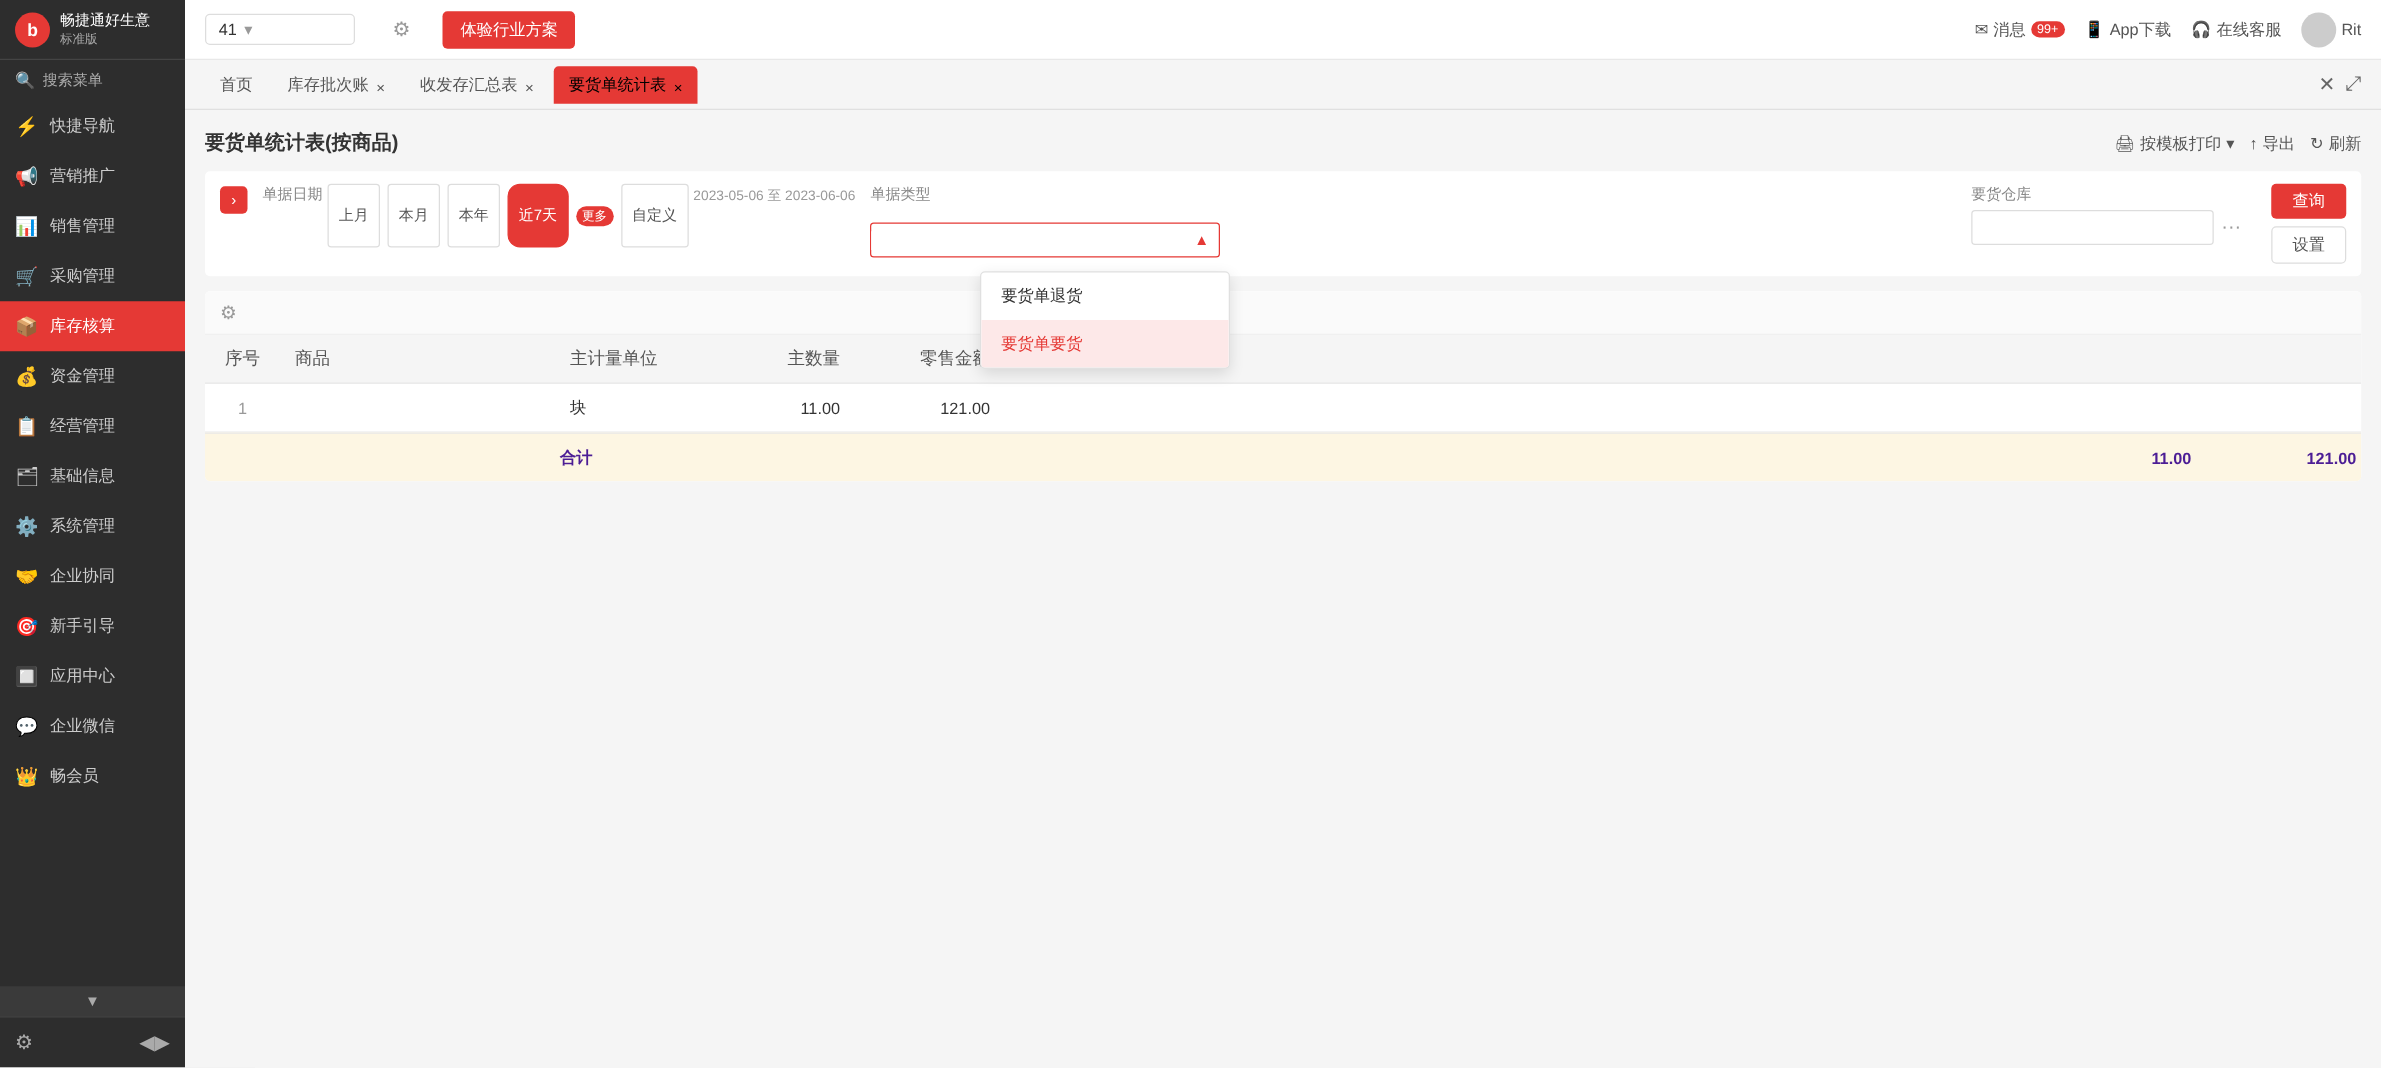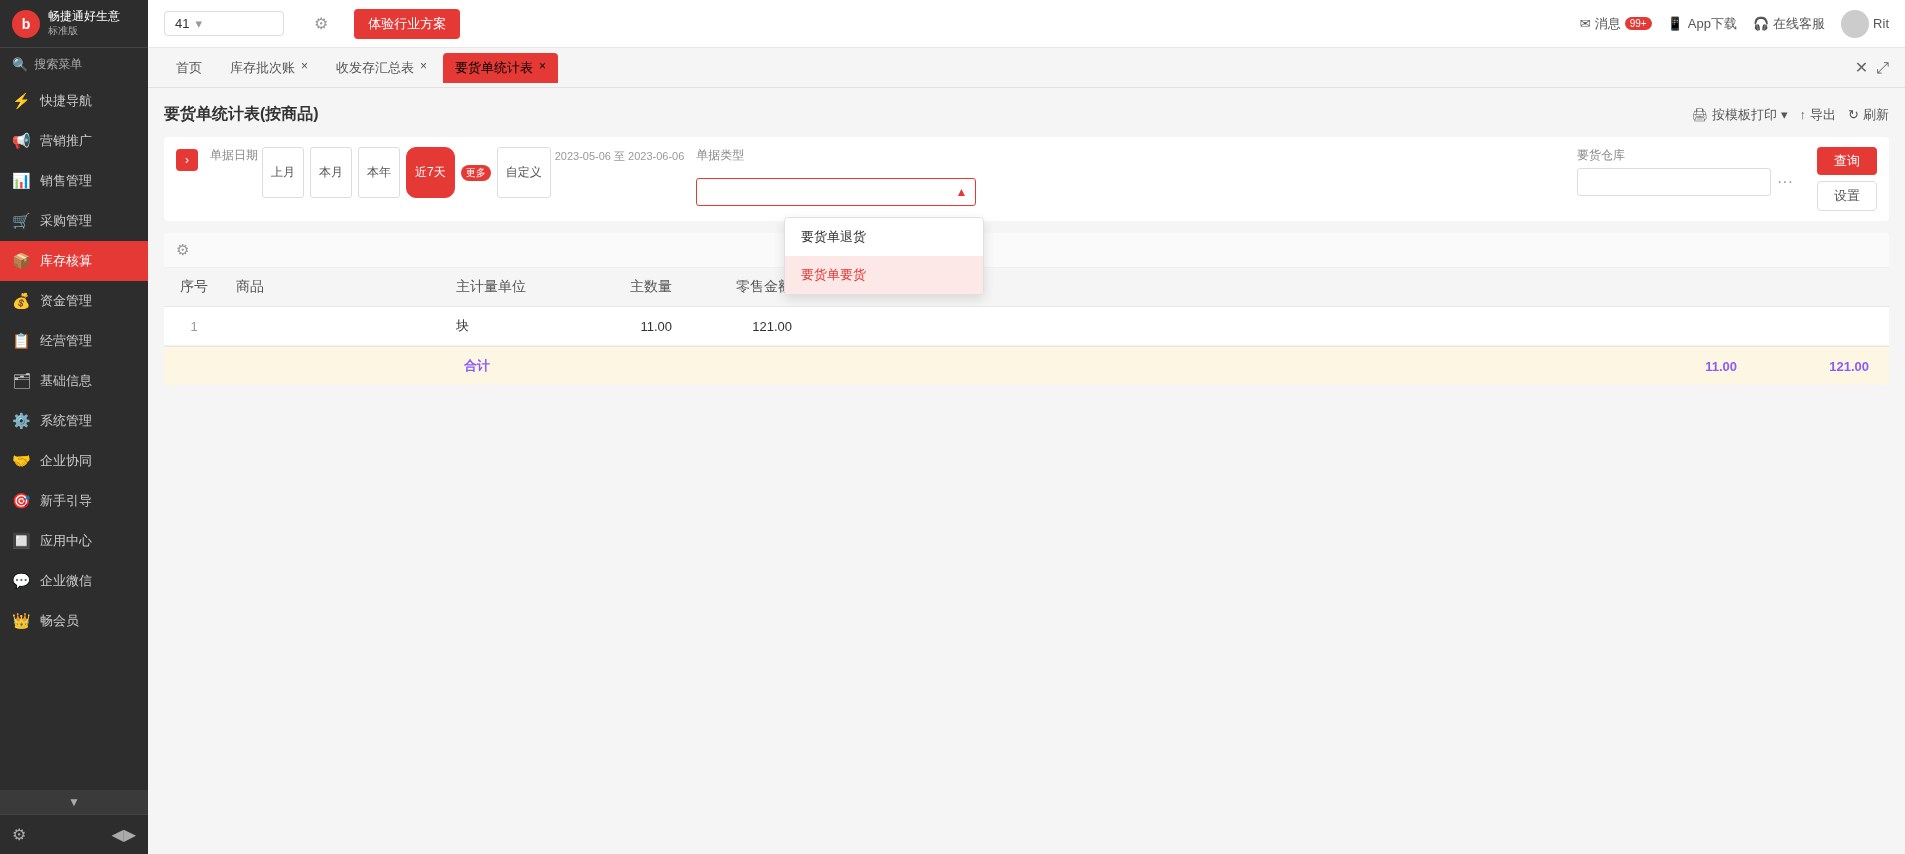--- a/index.html
+++ b/index.html
@@ -109,21 +109,21 @@
     .tabbar {
       background: #f5f5f5;
       height: 40px;
       display: flex; align-items: center;
       padding: 0 16px;
       border-bottom: 1px solid #e0e0e0;
       flex-shrink: 0;
       gap: 4px;
     }
     .tab {
-      display: flex; align-items: flex-start; gap: 4px;
+      display: flex; align-items: flex-end; gap: 4px;
       padding: 6px 12px;
       border-radius: 4px 4px 0 0;
       font-size: 13px; cursor: pointer; color: #555;
       background: transparent;
       border: none;
     }
     .tab.active {
       background: #e53935; color: #000000;
     }
     .tab-close { font-size: 12px; color: inherit; cursor: pointer; margin-left: 2px; }
@@ -264,22 +264,22 @@
       border-bottom: 1px solid #f0f0f0;
     }
     .col-num { text-align: center; color: #999; }
     .col-qty, .col-amount { text-align: right; }
 
     
     .table-footer {
       background: #fdf6e3;
       border-top: 1px solid #e8e8e8;
       display: flex; align-items: center;
-      padding: 10px 20px;
-      font-size: 13px; color: #8b5cf6;
+      padding: 10px 4px;
+      font-size: 13px; color: #4c1d95;
       font-weight: bold;
     }
     .table-footer-label { flex: 1; text-align: left; padding-left: 280px; }
     .table-footer-qty { min-width: 120px; text-align: right; padding-right: 12px; }
     .table-footer-amount { min-width: 120px; text-align: right; }
   </style>
 </head>
 <body>
 
 <div class="sidebar">

